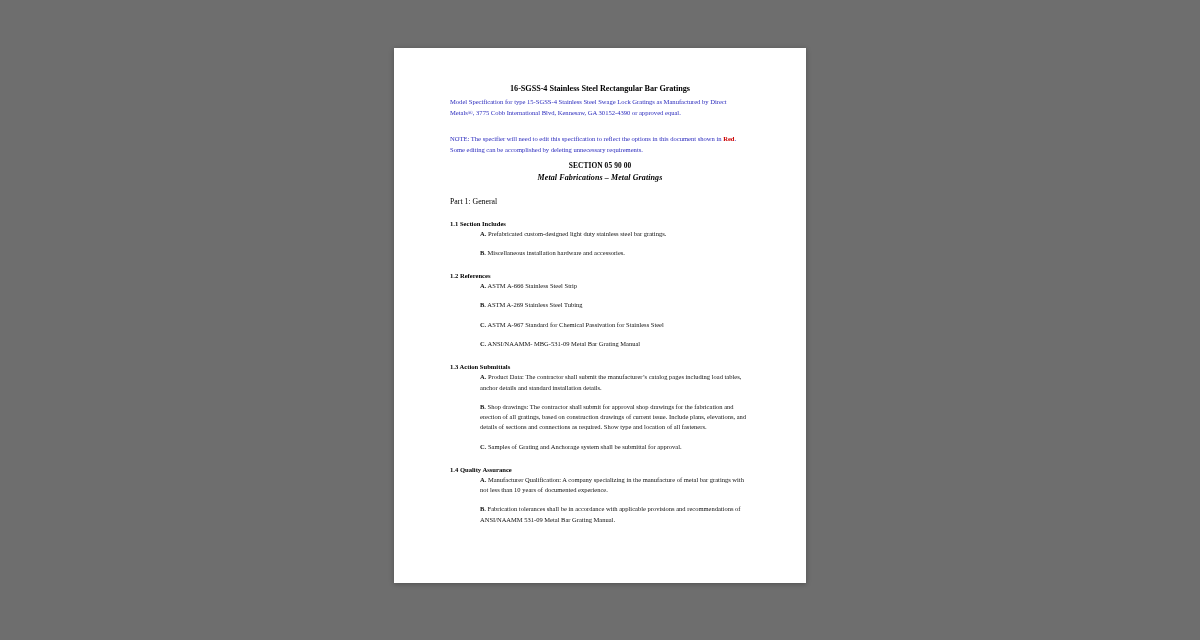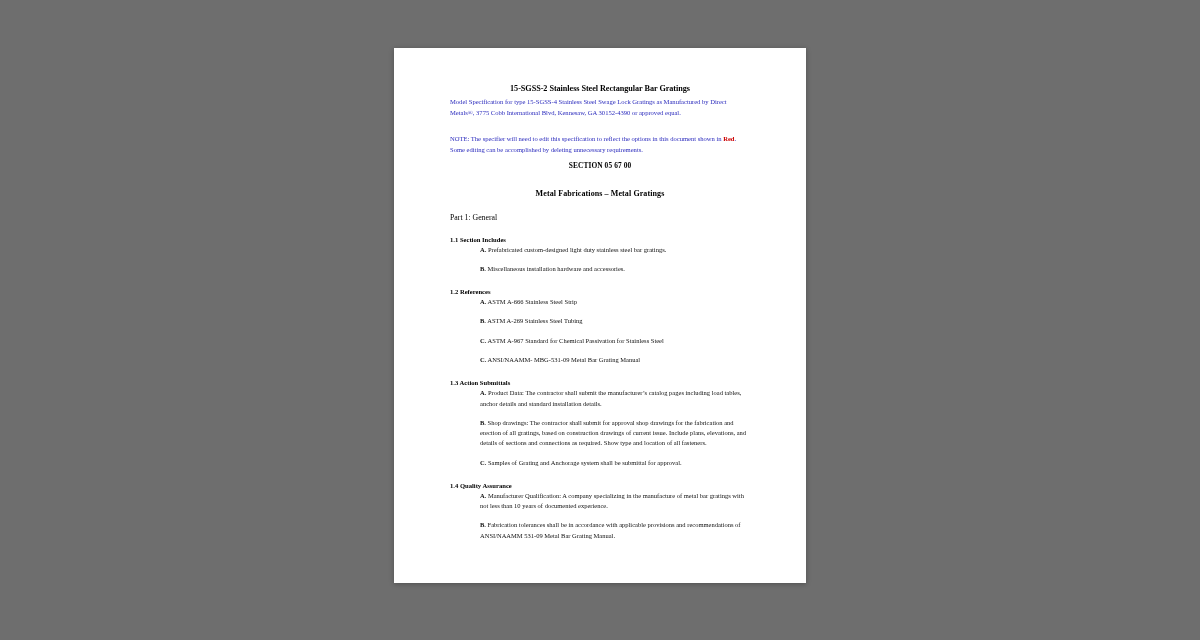--- a/index.html
+++ b/index.html
@@ -74,21 +74,22 @@
     font-size: 7.4px;
     font-weight: bold;
     text-align: center;
     color: #000000;
     margin: 5px 0 0 0;
     letter-spacing: 0.1px;
   }
 
   .section-line.second {
     font-size: 8.0px;
-    margin-top: 19px;
+    margin-top: 3px;
+    font-style: italic;
   }
 
   .part-heading {
     font-size: 7.8px;
     font-weight: normal;
     color: #000000;
     margin: 15px 0 0 0;
   }
 
   .sub-heading {
@@ -125,27 +126,27 @@
     box-shadow: 0 1px 5px rgba(0,0,0,0.28);
     pointer-events: none;
   }
 </style>
 </head>
 <body>
 
 <div id="page-sheet">
   <div class="page-inner">
 
-    <div class="doc-title">15-SGSS-2 Stainless Steel Rectangular Bar Gratings</div>
+    <div class="doc-title">16-SGSS-4 Stainless Steel Rectangular Bar Gratings</div>
 
     <p class="blue-para">Model Specification for type 15-SGSS-4 Stainless Steel Swage Lock Gratings as Manufactured by Direct Metals®, 3775 Cobb International Blvd, Kennesaw, GA 30152-4390 or approved equal.</p>
 
     <p class="note-para"><span>NOTE:  The specifier will need to edit this specification to reflect the options in this document shown in </span><span class="red-word">Red</span><span>.  Some editing can be accomplished by deleting unnecessary requirements.</span></p>
 
-    <div class="section-line">SECTION 05 67 00</div>
+    <div class="section-line">SECTION 05 90 00</div>
 
     <div class="section-line second">Metal Fabrications – Metal Gratings</div>
 
     <div class="part-heading">Part 1: General</div>
 
     <div class="sub-heading">1.1 Section Includes</div>
     <p class="item-para"><span class="item-letter">A.</span><span> Prefabricated custom-designed light duty stainless steel bar gratings.</span></p>
     <p class="item-para spaced"><span class="item-letter">B.</span><span> Miscellaneous installation hardware and accessories.</span></p>
 
     <div class="sub-heading">1.2 References</div>

